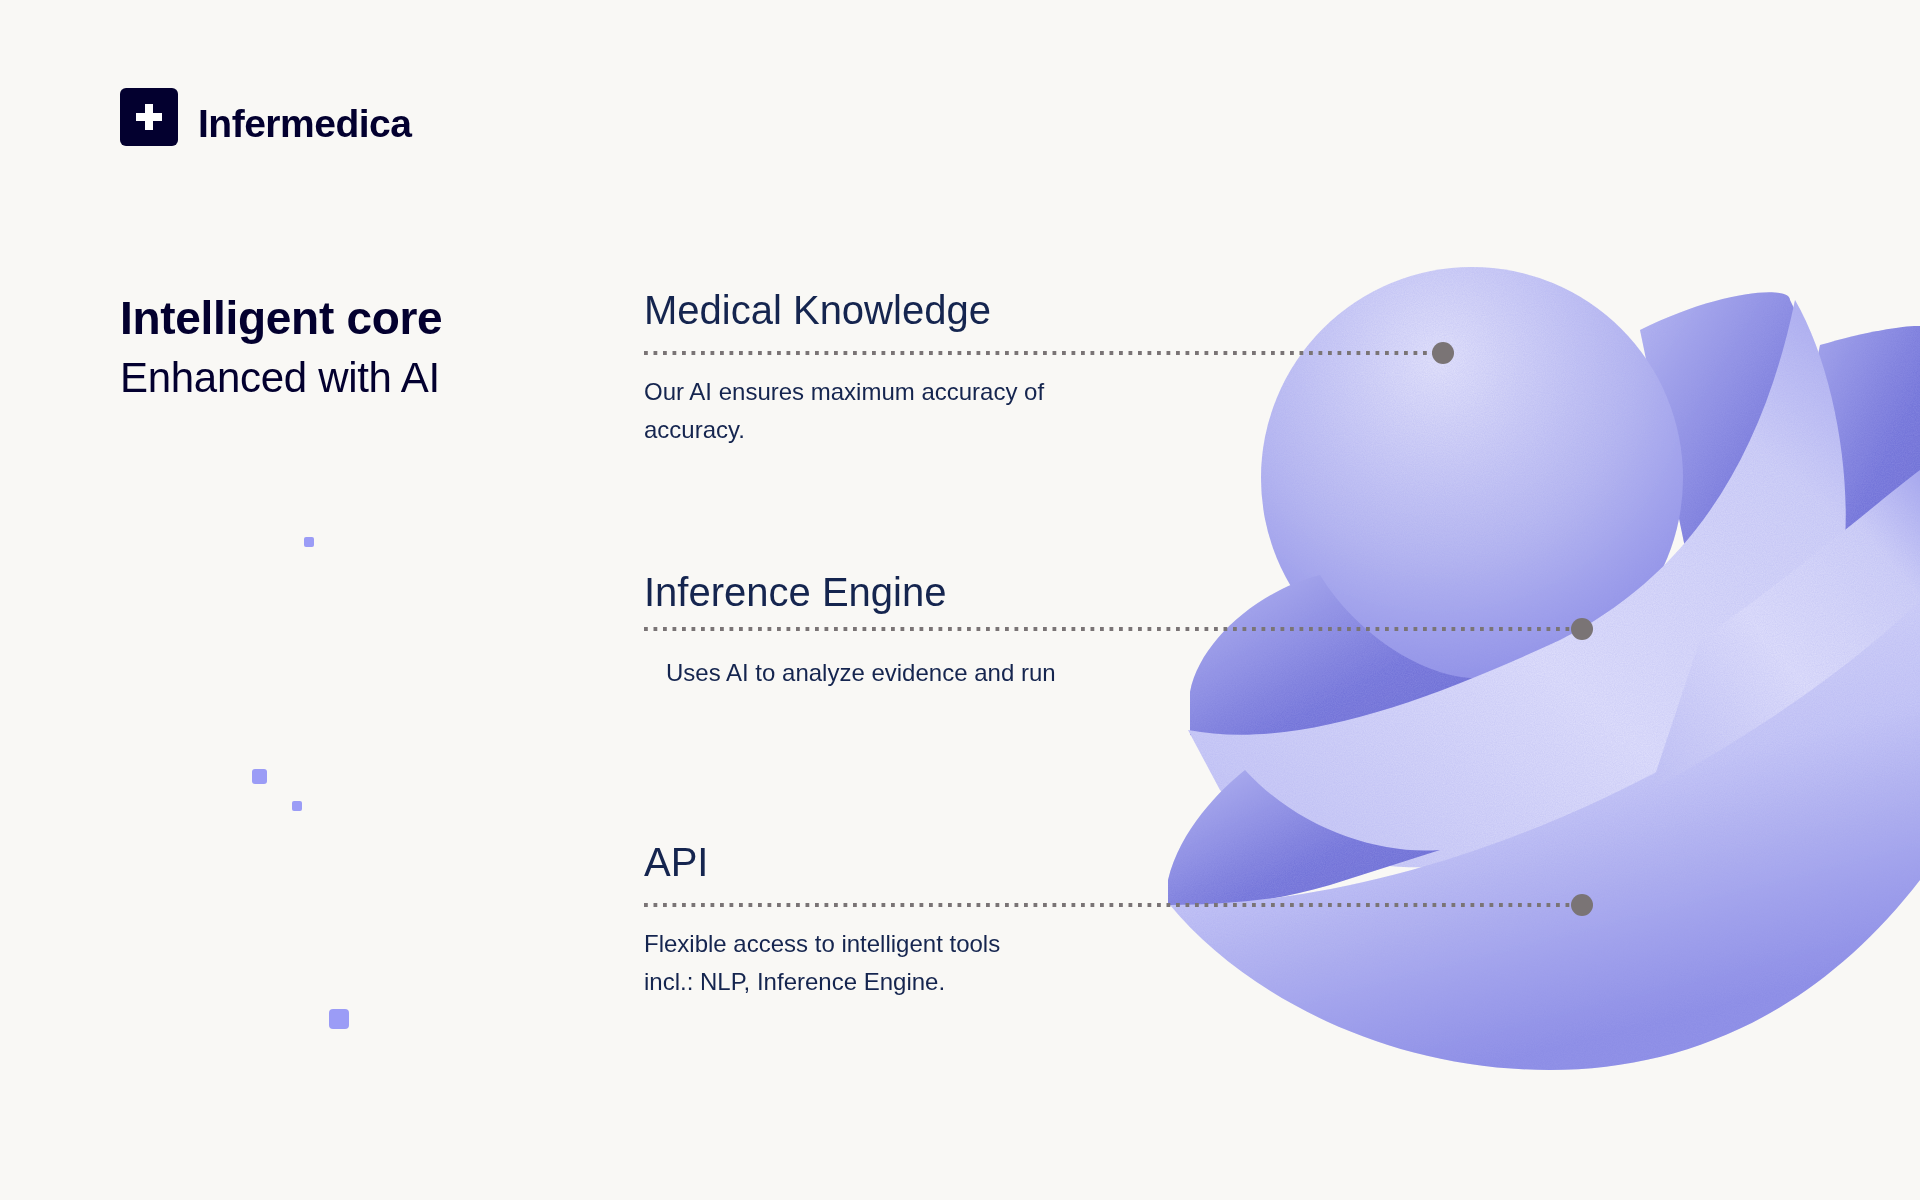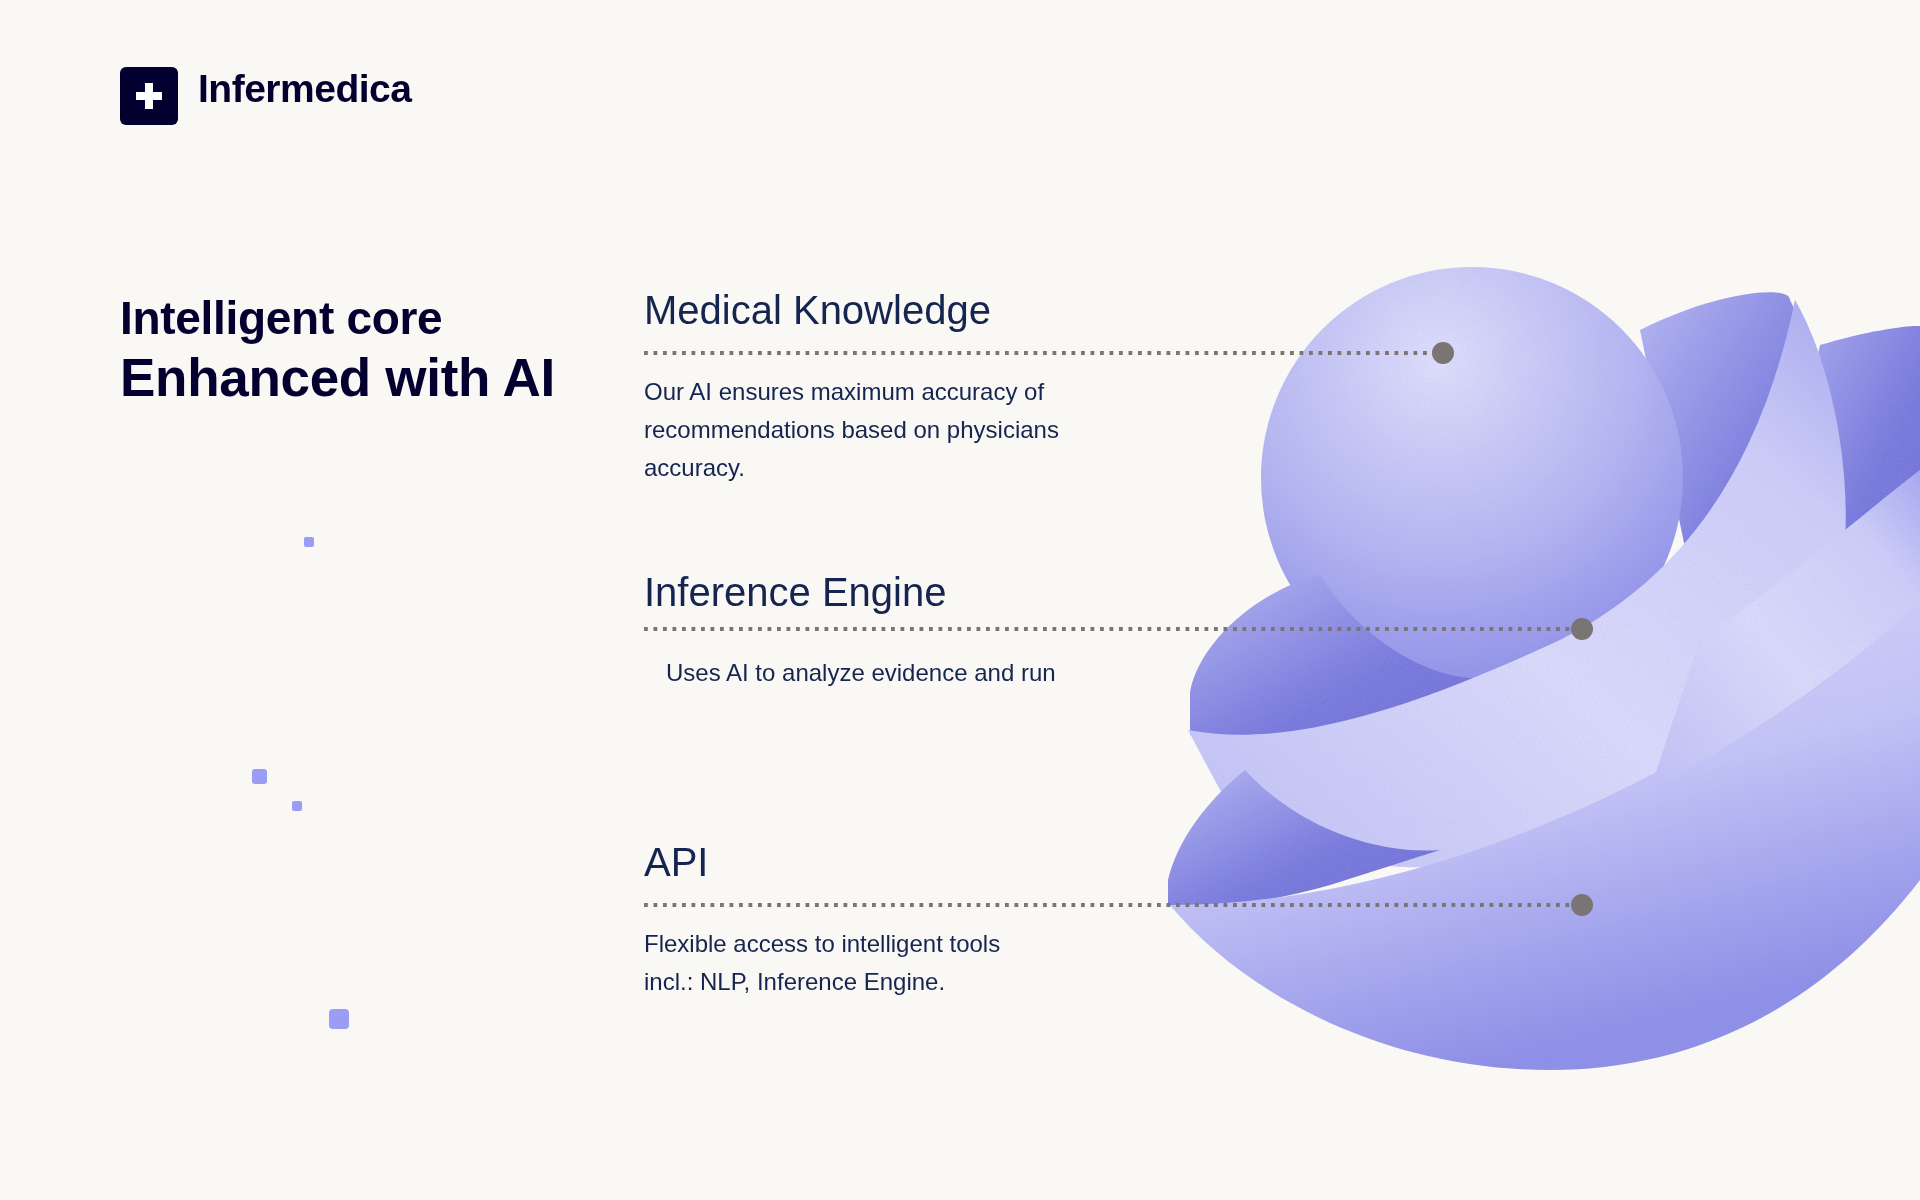--- a/index.html
+++ b/index.html
@@ -1,32 +1,32 @@
 <!DOCTYPE html>
 <html><head>
 <meta charset="utf-8">
 <style>
   html, body { margin:0; padding:0; }
   body {
     width:1920px; height:1200px; overflow:hidden; position:relative;
     background:#f9f8f5;
     font-family:"Liberation Sans", "DejaVu Sans", sans-serif;
   }
-  .logo { position:absolute; left:120px; top:67px; display:flex; align-items:flex-start; }
+  .logo { position:absolute; left:120px; top:88px; display:flex; align-items:flex-end; }
   .logo-mark {
     width:58px; height:58px; border-radius:6px; background:#03002f; position:relative;
   }
   .logo-mark .v { position:absolute; left:25px; top:16px; width:8px; height:26px; background:#fff; }
   .logo-mark .h { position:absolute; left:16px; top:25px; width:26px; height:8px; background:#fff; }
   .logo-text {
     margin-left:20px; font-size:39px; font-weight:bold; color:#03002f; letter-spacing:-0.5px;
   }
   .hero { position:absolute; left:120px; top:288px; color:#03002f; }
   .hero-title { font-size:46px; font-weight:bold; line-height:60px; letter-spacing:-0.3px; }
-  .hero-sub { font-size:53px; font-weight:bold; line-height:60px; letter-spacing:-0.3px; }
+  .hero-sub { font-size:42px; font-weight:normal; line-height:60px; letter-spacing:-0.3px; }
   .deco { position:absolute; background:#9b9cf6; border-radius:3px; }
   .art { position:absolute; left:0; top:0; width:1920px; height:1200px; pointer-events:none; }
   .feature { position:absolute; left:644px; width:560px; color:#15254f; }
   .feature-title { font-size:40px; line-height:44px; font-weight:normal; margin:0; }
   .feature-desc { font-size:24px; line-height:38px; margin:0; }
   .leader { position:absolute; left:644px; height:4px; }
   .leader .line {
     position:absolute; left:0; right:10px; top:0; height:4px;
     background-image:linear-gradient(to right, #7a7475 0 4px, transparent 4px 9.5px);
     background-size:9.5px 4px; background-repeat:repeat-x;
@@ -110,21 +110,20 @@
 
 <div class="feature" style="top:288px;">
   <h2 class="feature-title">Medical Knowledge</h2>
 </div>
 <div class="leader" style="top:351px; width:800px;">
   <div class="line"></div>
   <div class="dot"></div>
 </div>
 <div class="feature" style="top:373px;">
   <p class="feature-desc">Our AI ensures maximum accuracy of</p>
-  <p class="feature-desc">recommendations based on physicians</p>
   <p class="feature-desc">accuracy.</p>
 </div>
 
 <div class="feature" style="top:564px;margin-top:6px;">
   <h2 class="feature-title">Inference Engine</h2>
 </div>
 <div class="leader" style="top:627px; width:939px;">
   <div class="line"></div>
   <div class="dot"></div>
 </div>

